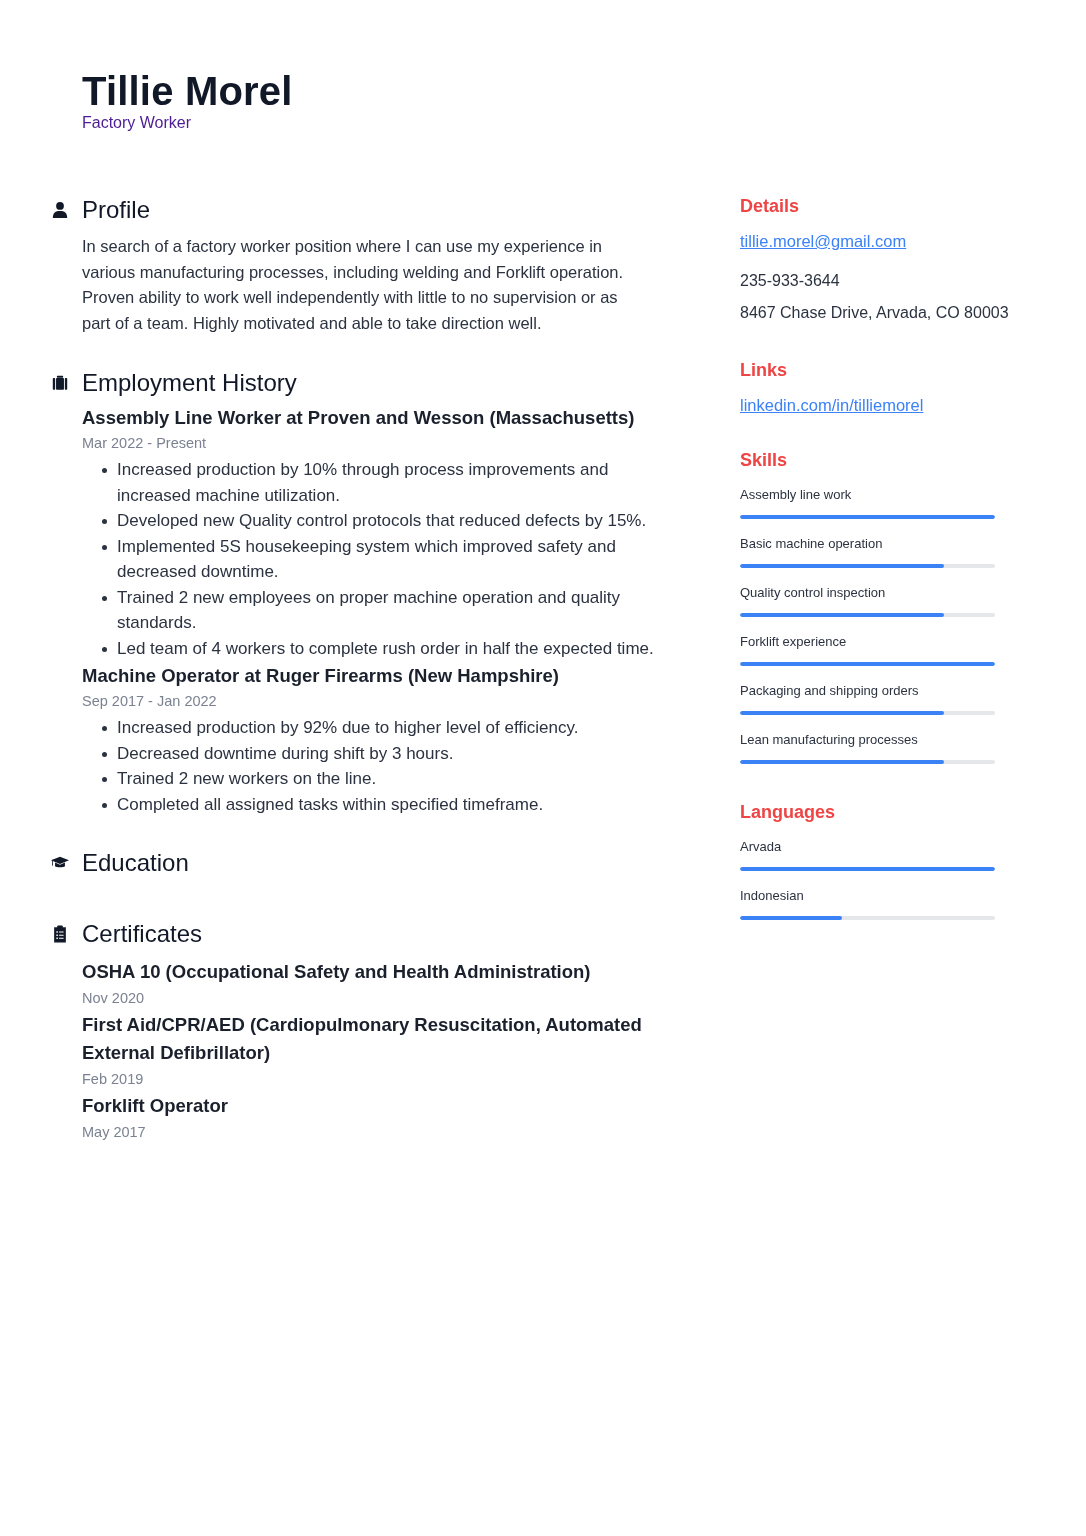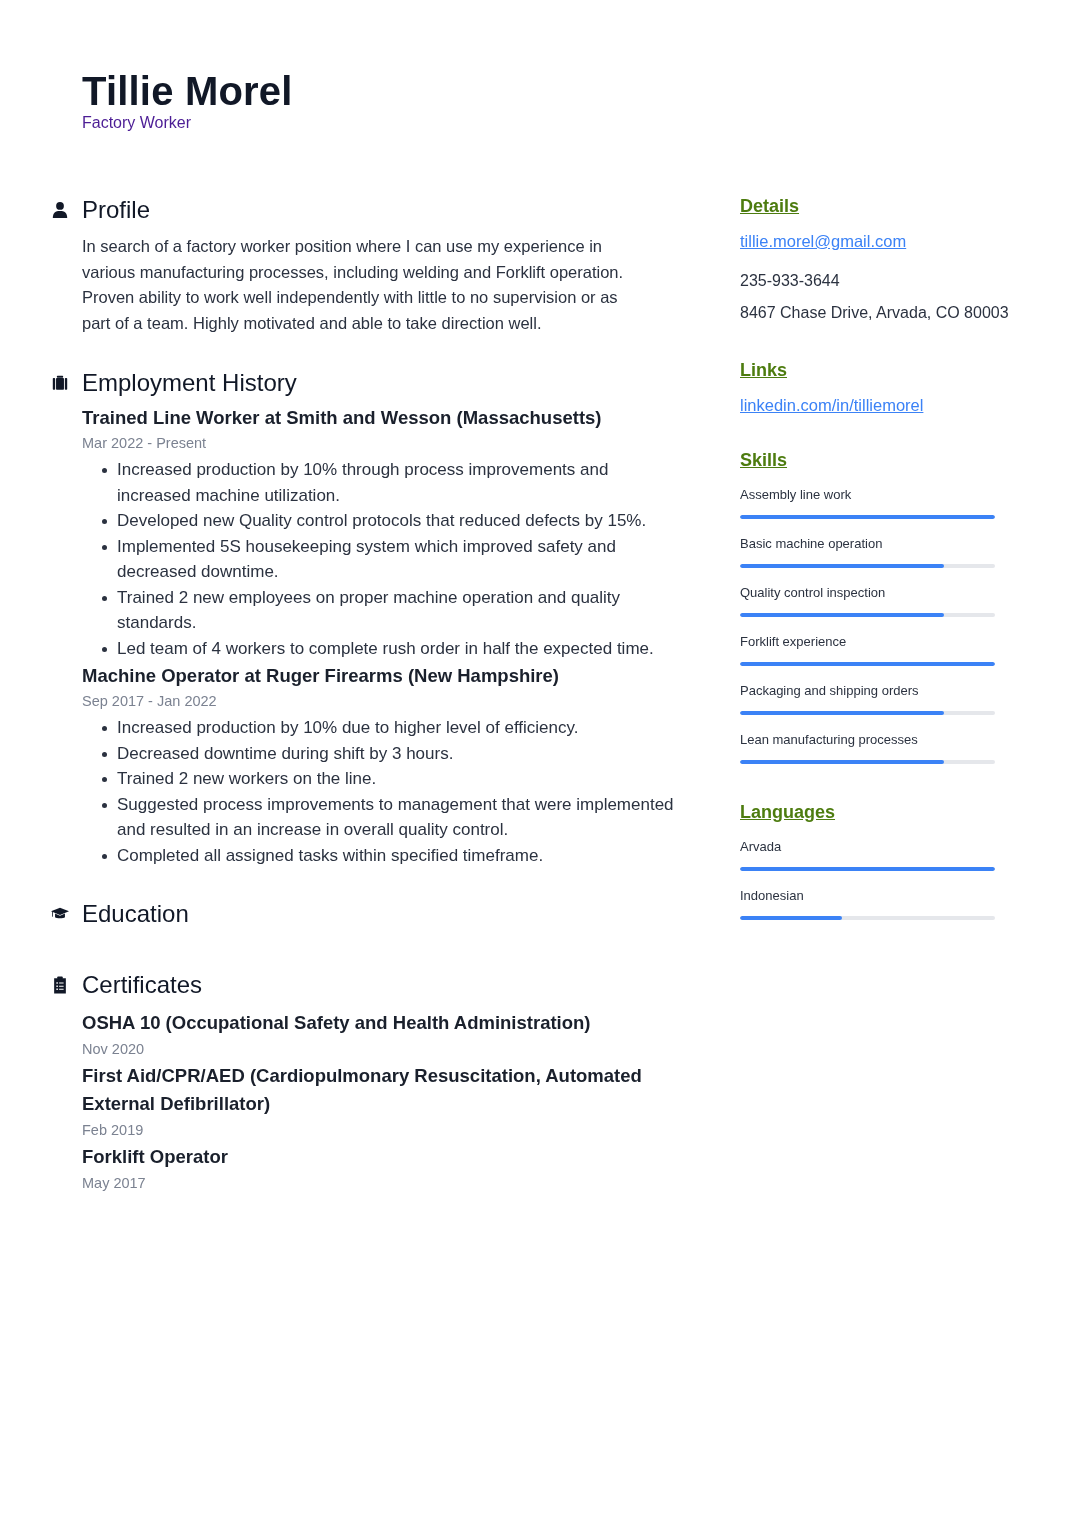--- a/index.html
+++ b/index.html
@@ -27,21 +27,21 @@
 
   .job { margin-top: 0; }
   .job-title-line { font-size: 18.5px; font-weight: 600; color: #1a202c; line-height: 26px; }
   .date { font-size: 14.5px; color: #7b8291; line-height: 22px; margin-top: 1px; }
   ul.bullets { list-style: none; margin-top: 3px; margin-left: 18px; }
   ul.bullets li { position: relative; padding-left: 17px; font-size: 17px; line-height: 25.5px; color: #2b3240; width: 580px; }
   ul.bullets li::before { content: ""; position: absolute; left: 2px; top: 11px; width: 5px; height: 5px; border-radius: 50%; background: #2b3240; }
 
   .entry-title { font-size: 18.5px; font-weight: 600; color: #1a202c; line-height: 28px; }
 
-  .r-title { font-size: 18px; font-weight: 600; color: #4d7c0f; line-height: 26px; text-decoration: underline; }
+  .r-title { font-size: 18px; font-weight: 600; color: #ef4444; line-height: 26px; }
   .r-text { font-size: 16px; color: #2b3240; line-height: 22px; }
   .r-link { font-size: 16.5px; color: #3b82f6; text-decoration: underline; line-height: 22px; }
 
   .bar-item { margin-top: 0; }
   .bar-label { font-size: 13px; color: #2b3240; line-height: 22px; }
   .bar-track { width: 255px; height: 4px; background: #e5e7eb; border-radius: 2px; margin-top: 9px; position: relative; overflow: hidden; }
   .bar-fill { position: absolute; left: 0; top: 0; height: 4px; background: #3b82f6; border-radius: 2px; }
 </style>
 </head>
 <body>
@@ -73,38 +73,37 @@
             <rect x="6.5" y="2" width="7" height="2.2" rx="0.8"></rect>
             <rect x="2" y="4.5" width="2.6" height="13" rx="0.8"></rect>
             <rect x="5.6" y="4.5" width="8.8" height="13" rx="0.8"></rect>
             <rect x="15.4" y="4.5" width="2.6" height="13" rx="0.8"></rect>
           </svg>
       </span>
       <span class="section-title">Employment History</span>
     </div>
     <div id="jobs" style="margin-top:5px;">
         <div class="job">
-          <div class="job-title-line">Trained Line Worker at Smith and Wesson (Massachusetts)</div>
+          <div class="job-title-line">Assembly Line Worker at Proven and Wesson (Massachusetts)</div>
           <div class="date">Mar 2022 - Present</div>
           <ul class="bullets">
             <li>Increased production by 10% through process improvements and increased machine utilization.</li>
             <li>Developed new Quality control protocols that reduced defects by 15%.</li>
             <li>Implemented 5S housekeeping system which improved safety and decreased downtime.</li>
             <li>Trained 2 new employees on proper machine operation and quality standards.</li>
             <li>Led team of 4 workers to complete rush order in half the expected time.</li>
           </ul>
         </div>
         <div class="job" style="margin-top: 2px;">
           <div class="job-title-line">Machine Operator at Ruger Firearms (New Hampshire)</div>
           <div class="date">Sep 2017 - Jan 2022</div>
           <ul class="bullets">
-            <li>Increased production by 10% due to higher level of efficiency.</li>
+            <li>Increased production by 92% due to higher level of efficiency.</li>
             <li>Decreased downtime during shift by 3 hours.</li>
             <li>Trained 2 new workers on the line.</li>
-            <li>Suggested process improvements to management that were implemented and resulted in an increase in overall quality control.</li>
             <li>Completed all assigned tasks within specified timeframe.</li>
           </ul>
         </div>
       </div>
   </div>
 
   <div class="section" style="margin-top:29px;">
     <div class="section-head">
       <span class="section-icon">
         <svg viewBox="0 0 20 20">

